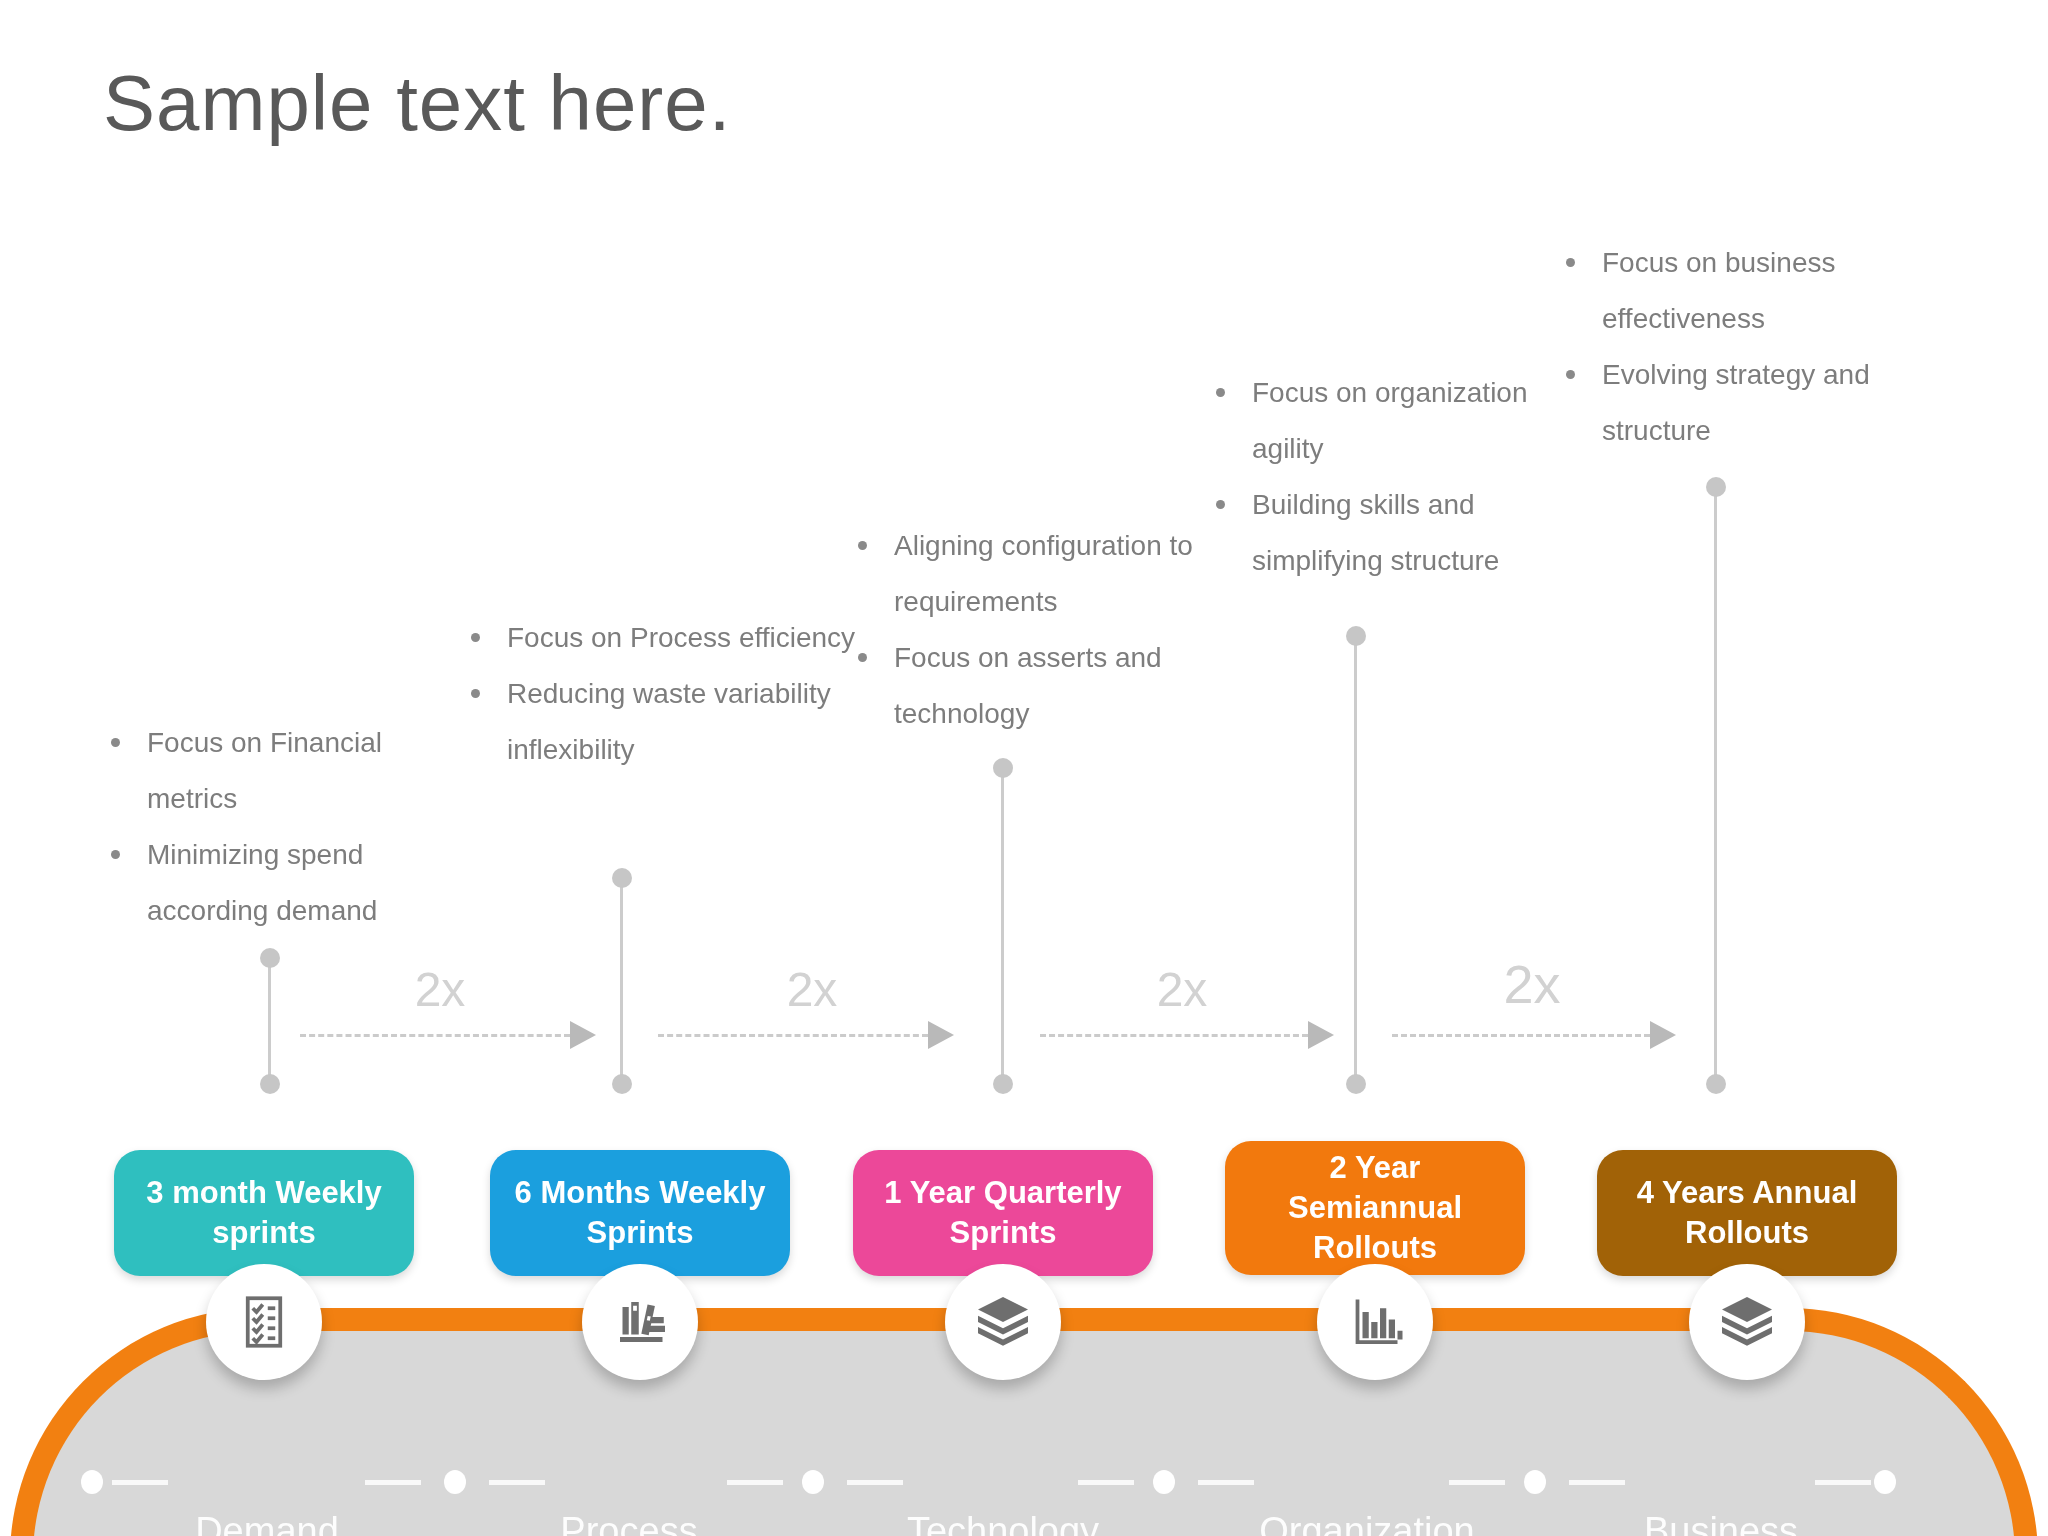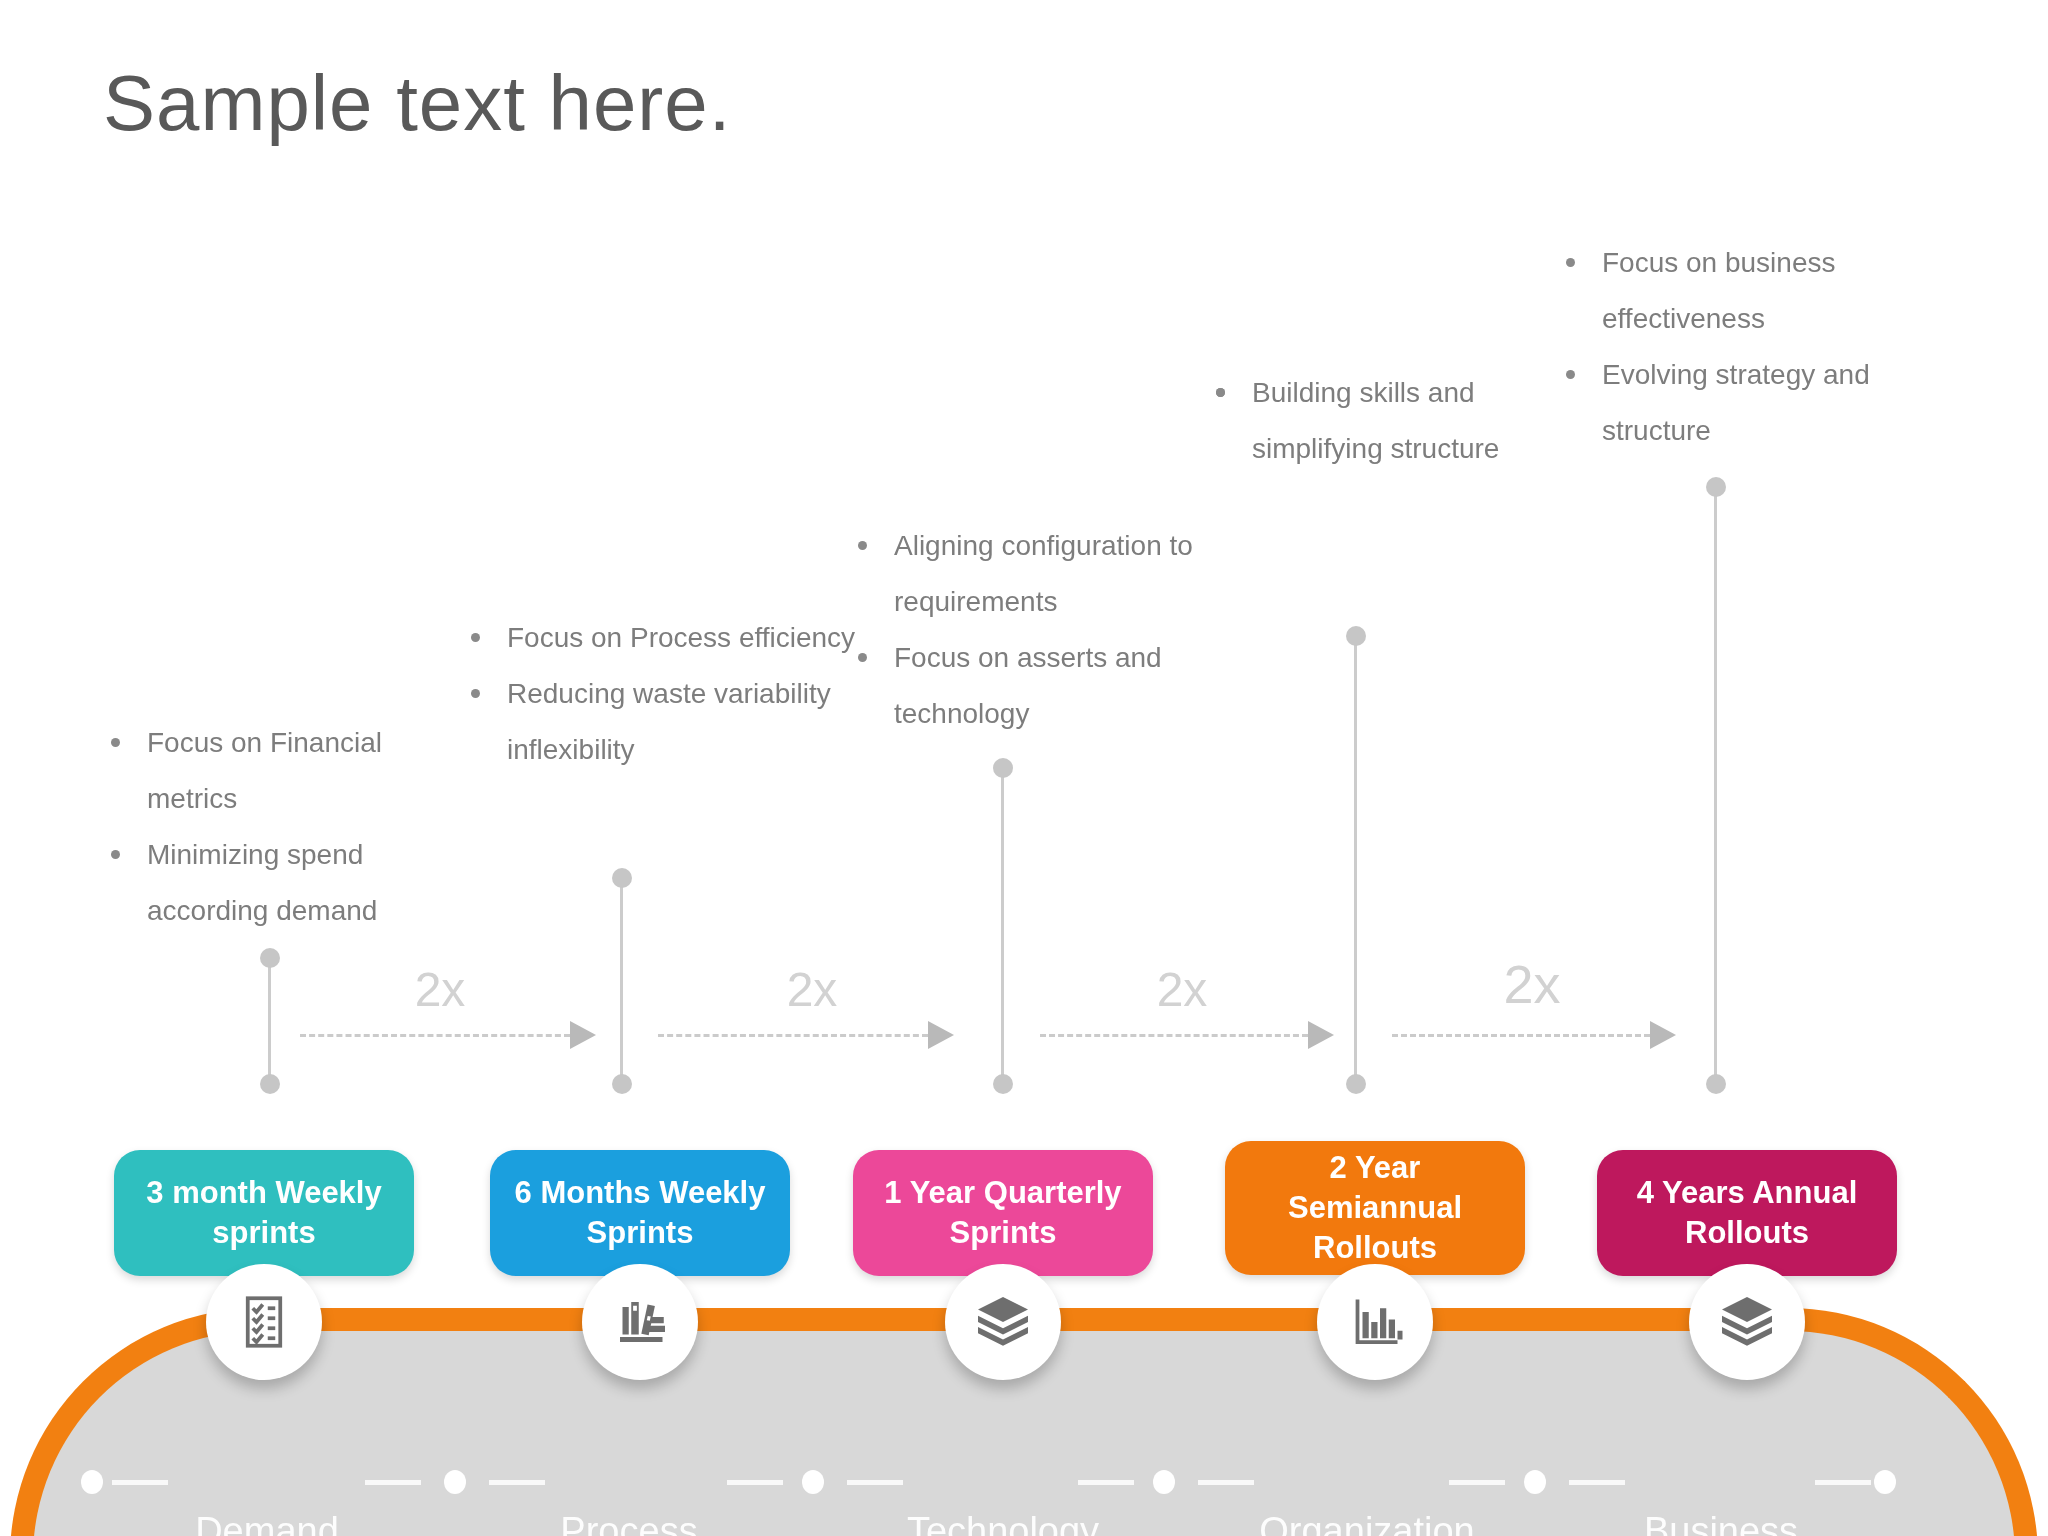--- a/index.html
+++ b/index.html
@@ -85,20 +85,21 @@
         <span class="btext">Aligning configuration to requirements</span>
       </li>
     <li>
         <span class="bdot"></span>
         <span class="btext">Focus on asserts and technology</span>
       </li>
   </ul>
   <ul class="bullets" style="left:1208px;top:365px;width:384px">
     <li>
         <span class="bdot"></span>
+        <span class="btext">Focus on organization agility</span>
       </li>
     <li>
         <span class="bdot"></span>
         <span class="btext">Building skills and simplifying structure</span>
       </li>
   </ul>
   <ul class="bullets" style="left:1558px;top:235px;width:374px">
     <li>
         <span class="bdot"></span>
         <span class="btext">Focus on business effectiveness</span>
@@ -143,21 +144,21 @@
   <div class="ahead" style="left:1308px"></div>
   <div class="adash" style="left:1392px;width:258px"></div>
   <div class="ahead" style="left:1650px"></div>
 
   <div class="timeline-panel"></div>
 
   <div class="stage-box" style="left: 114px; top: 1150px; background-color: rgb(47, 191, 191);">3 month Weekly sprints</div>
   <div class="stage-box" style="left: 490px; top: 1150px; background-color: rgb(27, 159, 222);">6 Months Weekly Sprints</div>
   <div class="stage-box" style="left: 853px; top: 1150px; background-color: #ec4899;">1 Year Quarterly Sprints</div>
   <div class="stage-box tall" style="left: 1225px; top: 1141px; background-color: rgb(242, 121, 13);">2 Year Semiannual Rollouts</div>
-  <div class="stage-box" style="left: 1597px; top: 1150px; background-color: #be185d;">4 Years Annual Rollouts</div>
+  <div class="stage-box" style="left: 1597px; top: 1150px; background-color: #a16207;">4 Years Annual Rollouts</div>
 
   <div class="stage-circle" style="left:206px;top:1264px">
     <svg width="60" height="60" viewBox="0 0 48 48">
       <rect x="11" y="5" width="26" height="38" fill="none" stroke="#6e6e6e" stroke-width="3"></rect>
       <g stroke="#6e6e6e" stroke-width="3" fill="none">
         <path d="M15 13 l3 3 l5 -6"></path>
           <line x1="27" y1="13" x2="33" y2="13"></line>
         <path d="M15 21 l3 3 l5 -6"></path>
           <line x1="27" y1="21" x2="33" y2="21"></line>
         <path d="M15 29 l3 3 l5 -6"></path>

